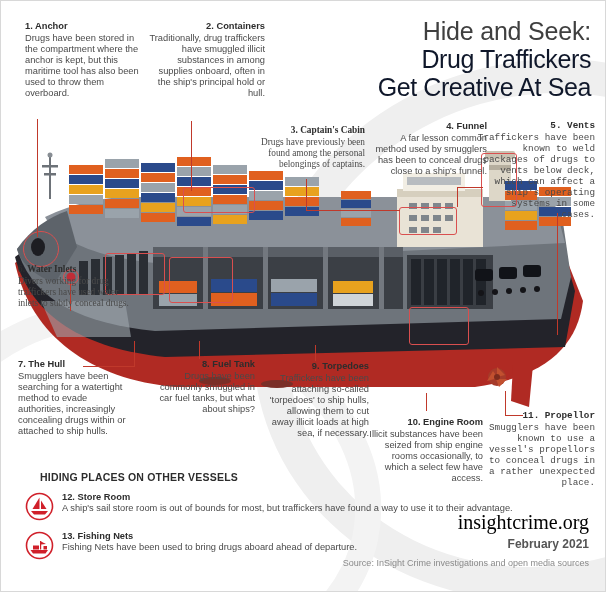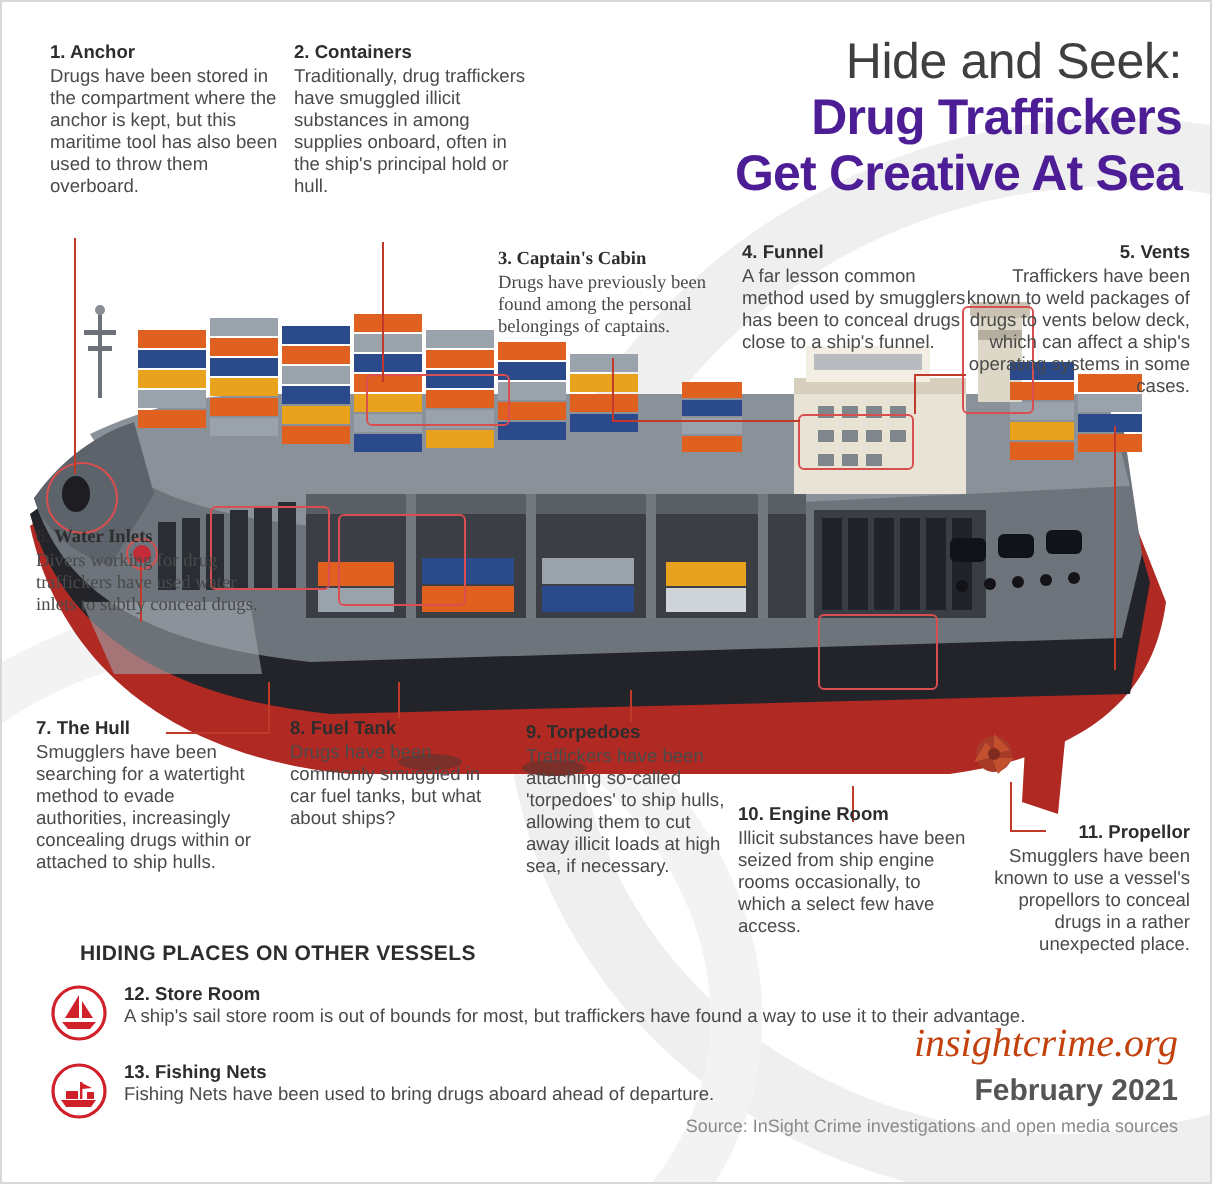--- a/index.html
+++ b/index.html
@@ -39,40 +39,40 @@
   .title-block{
     position:absolute;right:14px;top:16px;
     text-align:right;
     z-index:14;
   }
   .title-line1{
     font-size:25px;font-weight:400;color:#3f3f3f;line-height:1.12;
     letter-spacing:-0.2px;
   }
   .title-line2, .title-line3{
-    font-size:25px;font-weight:bold;color:#4c1d95;line-height:1.12;
+    font-size:25px;font-weight:normal;color:#0f172a;line-height:1.12;
     letter-spacing:-0.4px;
   }
 
   
   .callout{
     position:absolute;
     z-index:12;
     line-height:1.18;
   }
   .callout .c-head{
     font-size:9.3px;font-weight:bold;color:#2d2d2d;
     display:block;margin-bottom:1px;
   }
   .callout .c-body{
     font-size:9.3px;color:#4a4a4a;display:block;
   }
   .align-left{text-align:left;}
-  .align-right{text-align:right;}
-  .align-center{text-align:left;}
+  .align-right{text-align:right;font-family:Liberation Mono, monospace;}
+  .align-center{text-align:right;}
 
   
   .leader{position:absolute;background:#c0392b;z-index:11;}
   .leader.v{width:1.4px;}
   .leader.h{height:1.4px;}
 
   
   .hl{position:absolute;border:1.6px solid #d94f4f;z-index:10;border-radius:3px;}
   .hl-circle{border-radius:50%;}
 
@@ -96,25 +96,25 @@
     width:29px;height:29px;flex:0 0 29px;margin-right:8px;margin-top:1px;
   }
   .ov-text{padding-top:1px;}
   .ov-head{font-size:9.3px;font-weight:bold;color:#2d2d2d;display:block;}
   .ov-body{font-size:9.3px;color:#4a4a4a;display:block;line-height:1.3;}
 
   
   .brand{
     position:absolute;right:16px;top:510px;
     font-family:"Liberation Serif", serif;
-    font-style:italic;font-size:20px;color:#c2410c;z-index:14;
+    font-size:20px;color:#000000;z-index:14;
   }
   .date{
     position:absolute;right:16px;top:536px;
-    font-size:15px;color:#555;font-weight:bold;z-index:14;
+    font-size:12px;color:#555;font-weight:bold;z-index:14;
   }
   .source{
     position:absolute;right:16px;top:557px;
     font-size:9px;color:#8a8a8a;z-index:14;
   }
 </style>
 </head>
 <body>
 
 <div class="page">
@@ -389,21 +389,21 @@
   <div class="callout align-center" style="left:144px;top:358px;width:110px;">
     <span class="c-head">8. Fuel Tank</span>
     <span class="c-body">Drugs have been commonly smuggled in car fuel tanks, but what about ships?</span>
   </div>
 
   <div class="callout align-center" style="left:262px;top:360px;width:106px;">
     <span class="c-head">9. Torpedoes</span>
     <span class="c-body">Traffickers have been attaching so-called 'torpedoes' to ship hulls, allowing them to cut away illicit loads at high sea, if necessary.</span>
   </div>
 
-  <div class="callout align-center" style="left:368px;top:401px;width:114px;">
+  <div class="callout align-center" style="left:368px;top:416px;width:114px;">
     <span class="c-head">10. Engine Room</span>
     <span class="c-body">Illicit substances have been seized from ship engine rooms occasionally, to which a select few have access.</span>
   </div>
 
   <div class="callout align-right" style="left:486px;top:410px;width:108px;">
     <span class="c-head">11. Propellor</span>
     <span class="c-body">Smugglers have been known to use a vessel's propellors to conceal drugs in a rather unexpected place.</span>
   </div>
 
   <div class="other-vessels">

